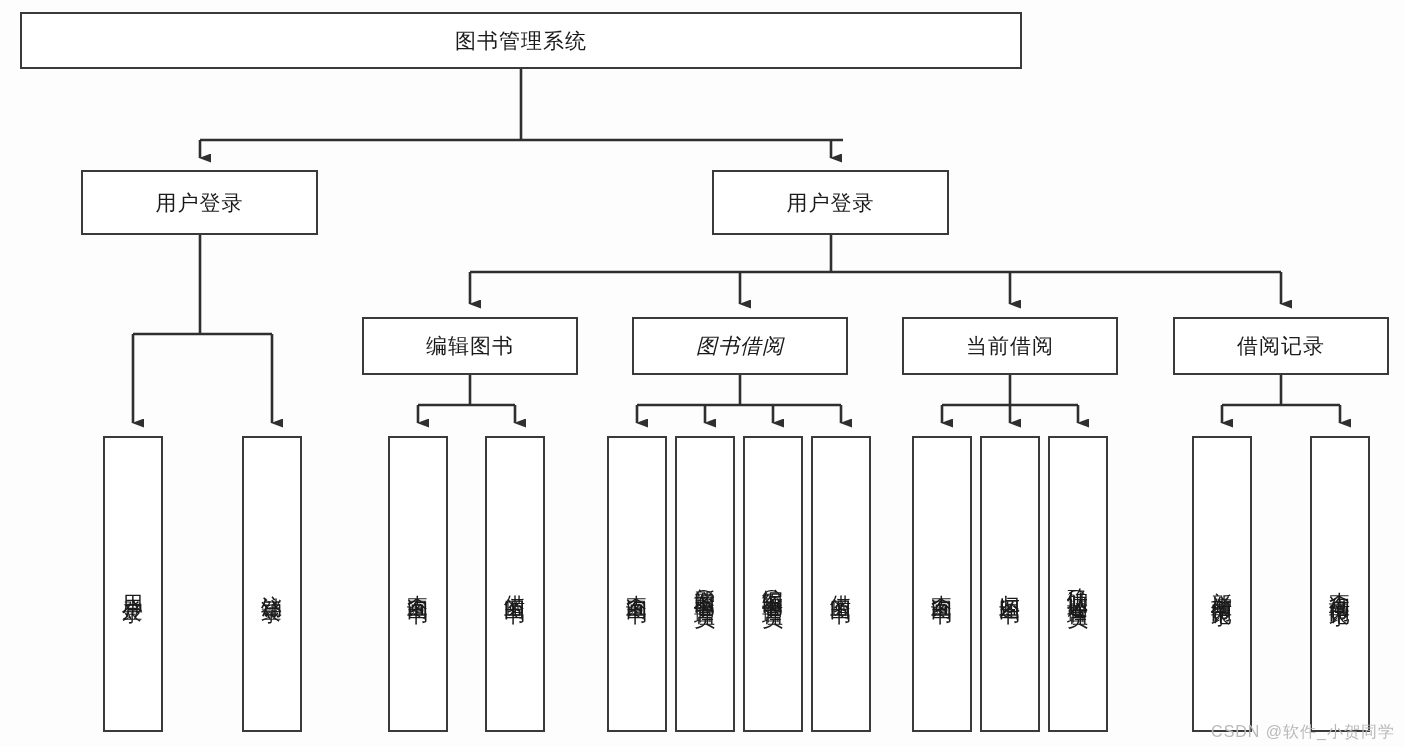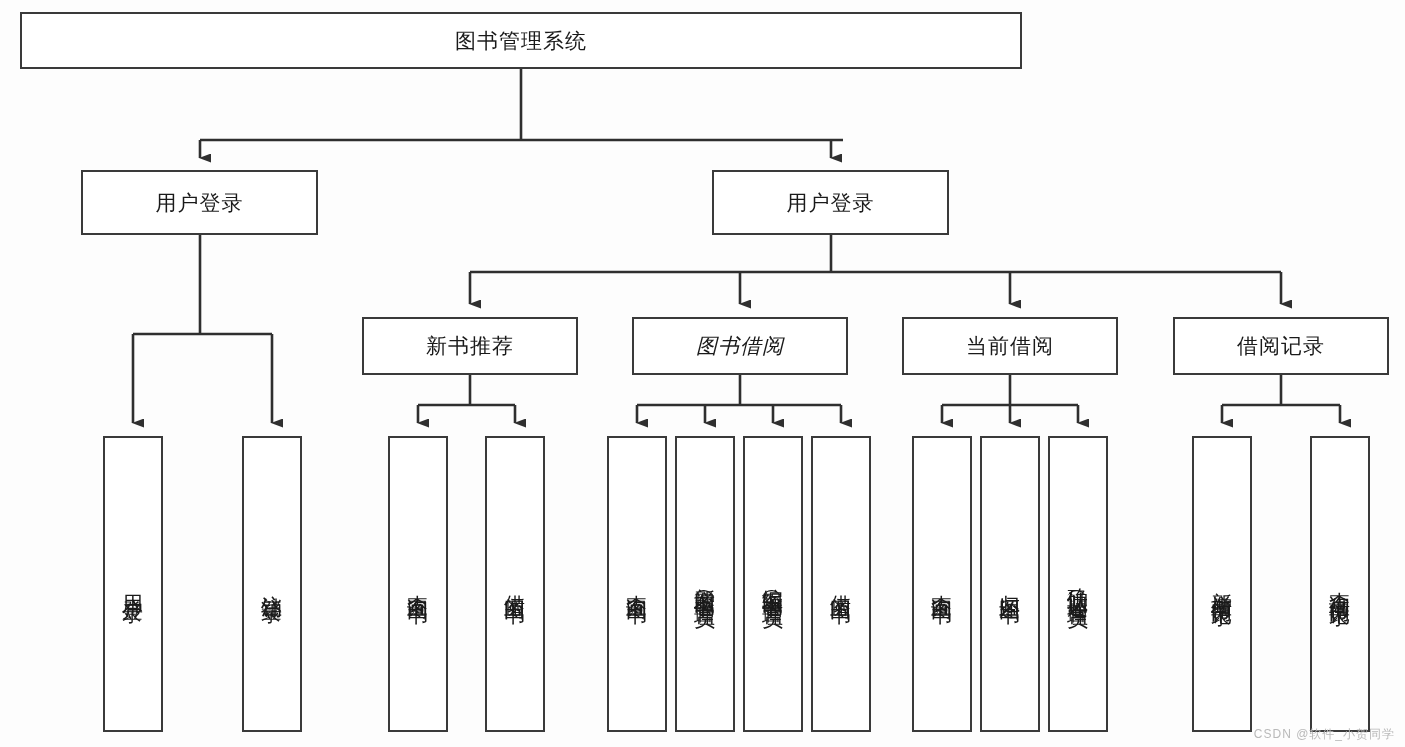--- a/index.html
+++ b/index.html
@@ -43,21 +43,21 @@
   }
   .node.vert .label{
     writing-mode:vertical-rl;
     text-orientation:upright;
     white-space:nowrap;
   }
   .watermark{
     position:absolute;
     right:10px;
     bottom:4px;
-    font-size:12px;
+    font-size:16px;
     color:#b9b9b9;
     letter-spacing:1px;
     white-space:nowrap;
   }
 </style>
 </head>
 <body>
 
 <div id="diagram">
 
@@ -116,21 +116,21 @@
   </div>
 
   <div class="node horiz" style="left:81px;top:170px;width:237px;height:65px;">
     <span class="label">用户登录</span>
   </div>
   <div class="node horiz" style="left:712px;top:170px;width:237px;height:65px;">
     <span class="label">用户登录</span>
   </div>
 
   <div class="node horiz" style="left:362px;top:317px;width:216px;height:58px;">
-    <span class="label">新书推荐</span>
+    <span class="label">编辑图书</span>
   </div>
   <div class="node horiz" style="left:632px;top:317px;width:216px;height:58px;font-style:italic;">
     <span class="label">图书借阅</span>
   </div>
   <div class="node horiz" style="left:902px;top:317px;width:216px;height:58px;">
     <span class="label">当前借阅</span>
   </div>
   <div class="node horiz" style="left:1173px;top:317px;width:216px;height:58px;">
     <span class="label">借阅记录</span>
   </div>

